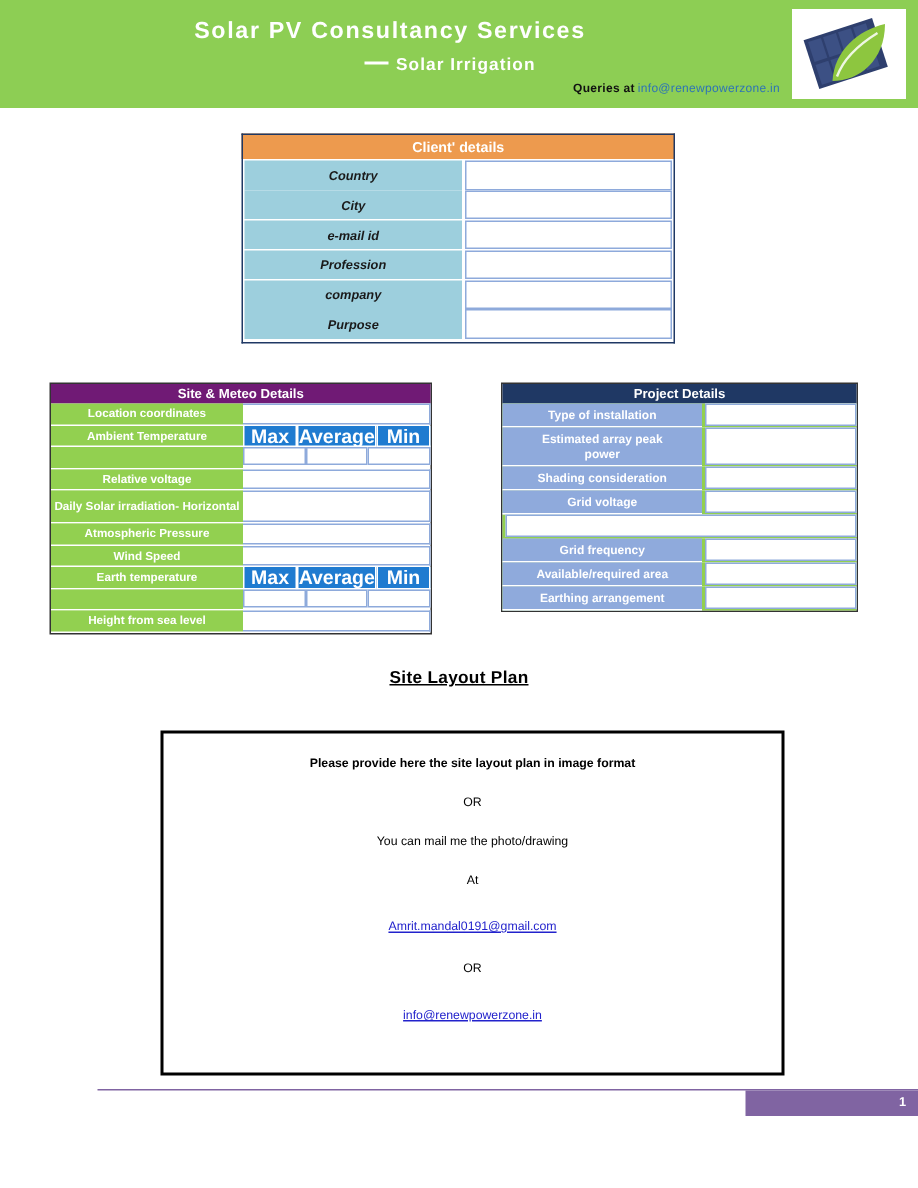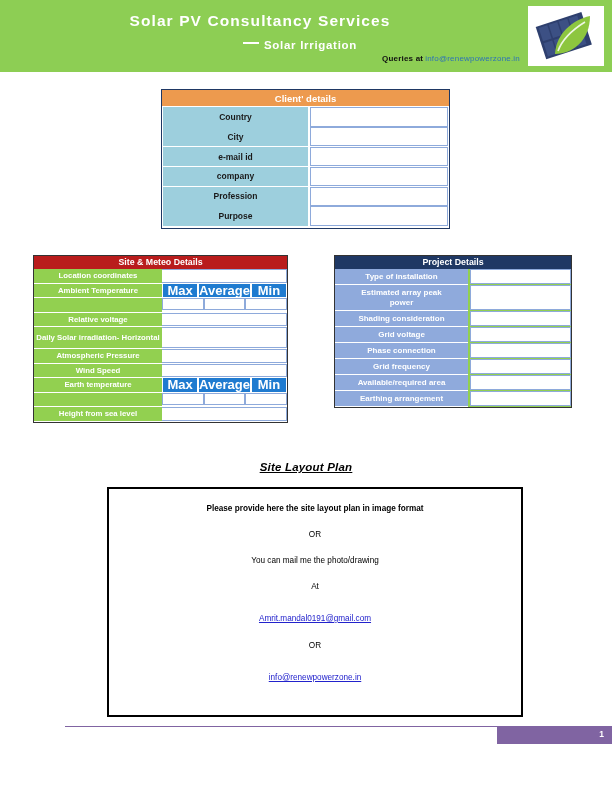--- a/index.html
+++ b/index.html
@@ -95,20 +95,21 @@
   }
   .client-rows {
     position: absolute;
     left: 161px; top: 106px;
     width: 289px;
     border: 1.5px solid #1F3864;
     border-top: none;
     box-sizing: border-box;
     padding: 1px 1px 2px 1px;
     background: #ffffff;
+    font-style: italic;
   }
   .client-row {
     display: flex;
     height: 19.6px;
     margin-bottom: 0.3px;
   }
   .client-row .lbl {
     width: 145px;
     background: #9DCFDD;
     color: #1a1a1a;
@@ -130,21 +131,21 @@
   
   .site-wrap {
     position: absolute;
     left: 33px; top: 255px;
     width: 255px;
     border: 1.2px solid #333333;
     box-sizing: border-box;
     background: #ffffff;
   }
   .site-hdr {
-    background: #b91c1c;
+    background: #701a75;
     color: #ffffff;
     font-size: 8.8px;
     font-weight: bold;
     text-align: center;
     height: 13px;
     line-height: 13px;
   }
   .site-row {
     display: flex;
     align-items: stretch;
@@ -251,29 +252,28 @@
     border: 1px solid #8EAADB;
     box-sizing: border-box;
     margin-left: 2px;
     margin-bottom: 1px;
   }
   .proj-row.tall .lbl { min-height: 26px; }
 
   
   .layout-title {
     position: absolute;
-    left: 0; top: 461px;
+    left: 0; top: 446px;
     width: 612px;
     text-align: center;
     font-size: 11.5px;
     font-weight: bold;
     color: #000000;
     text-decoration: underline;
     letter-spacing: 0.2px;
-    font-style: italic;
   }
   .layout-box {
     position: absolute;
     left: 107px; top: 487px;
     width: 416px; height: 230px;
     border: 2px solid #000000;
     box-sizing: border-box;
     background: #ffffff;
     padding-top: 10px;
   }
@@ -357,25 +357,25 @@
   </div>
   <div class="client-row">
     <div class="lbl">City</div>
     <div class="val"></div>
   </div>
   <div class="client-row">
     <div class="lbl">e-mail id</div>
     <div class="val"></div>
   </div>
   <div class="client-row">
+    <div class="lbl">Profession</div>
+    <div class="val"></div>
+  </div>
+  <div class="client-row">
     <div class="lbl">company</div>
-    <div class="val"></div>
-  </div>
-  <div class="client-row">
-    <div class="lbl">Profession</div>
     <div class="val"></div>
   </div>
   <div class="client-row">
     <div class="lbl">Purpose</div>
     <div class="val"></div>
   </div>
 </div>
 
 <div class="site-wrap">
   <div class="site-hdr">Site &amp; Meteo Details</div>
@@ -458,21 +458,20 @@
   </div>
   <div class="proj-row">
     <div class="lbl">Shading consideration</div>
     <div class="val"></div>
   </div>
   <div class="proj-row">
     <div class="lbl">Grid voltage</div>
     <div class="val"></div>
   </div>
   <div class="proj-row">
-    <div class="lbl">Phase connection</div>
     <div class="val"></div>
   </div>
   <div class="proj-row">
     <div class="lbl">Grid frequency</div>
     <div class="val"></div>
   </div>
   <div class="proj-row">
     <div class="lbl">Available/required area</div>
     <div class="val"></div>
   </div>

